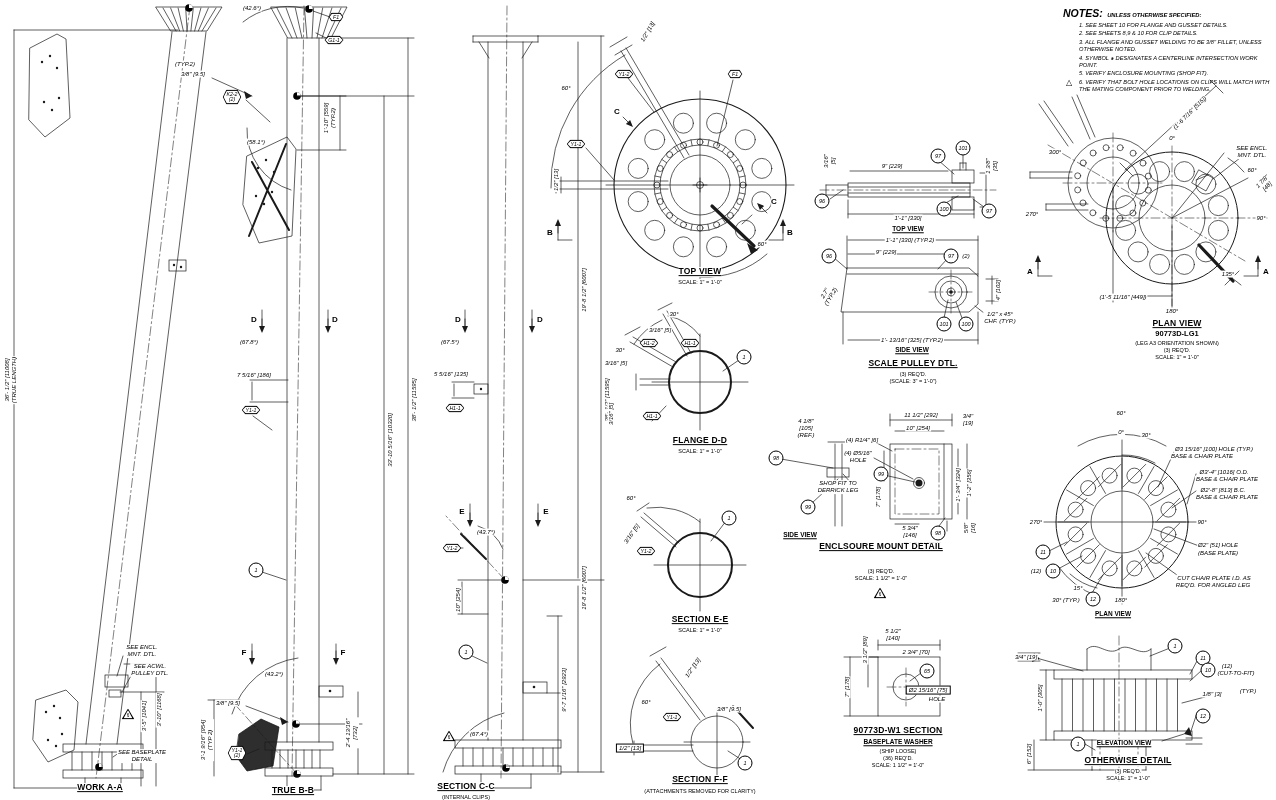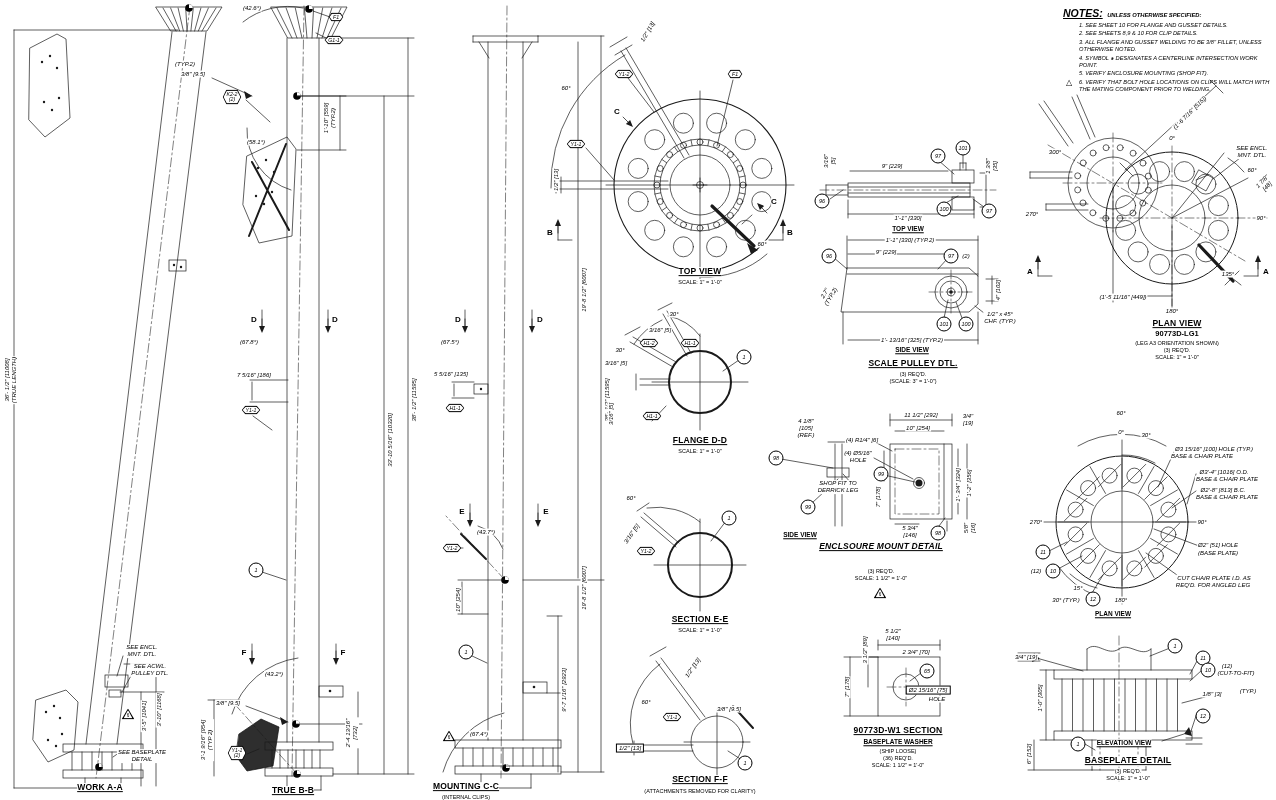--- a/index.html
+++ b/index.html
@@ -28,21 +28,21 @@
   .hex::before{content:"";position:absolute;inset:0;background:#000;z-index:-2;
      clip-path:polygon(10% 50%,26% 0,74% 0,90% 50%,74% 100%,26% 100%)}
   .hex::after{content:"";position:absolute;inset:1px;background:#fff;z-index:-1;
      clip-path:polygon(10% 50%,26% 0,74% 0,90% 50%,74% 100%,26% 100%)}
   .tri{width:13px;height:11px;font-size:4.6px;line-height:14px;font-style:normal}
   .tri::before{content:"";position:absolute;inset:0;background:#000;z-index:-2;
      clip-path:polygon(50% 0,0 100%,100% 100%)}
   .tri::after{content:"";position:absolute;inset:1.6px 2px 1px 2px;background:#fff;z-index:-1;
      clip-path:polygon(50% 0,0 100%,100% 100%)}
   .notes{position:absolute;z-index:4}
-  .notes .nt{font:bold italic 10.5px "Liberation Sans",sans-serif;text-decoration:underline}
+  .notes .nt{font:bold italic 10.5px "Liberation Sans",sans-serif;}
   .notes .ns{font:bold italic 5.8px "Liberation Sans",sans-serif}
   .notes ol{list-style:none;margin:1px 0 0 16px;padding:0}
   .notes li{position:relative;font:italic 5.7px/1.3 "Liberation Sans",sans-serif;margin-bottom:1px}
   .nflag{position:absolute;left:-13px;top:-1px;font-style:normal;font-size:8px}
 </style>
 </head>
 <body>
 
 <div id="sheet">
 
@@ -524,21 +524,21 @@
       <span class="lb sec" style="left: 546px; top: 512px;">E</span>
       <span class="lb dim" style="left: 486px; top: 532px;">(43.7°)</span>
       <span class="lb hex" style="left: 452px; top: 548px;">Y1-2</span>
       <span class="lb dim" style="left: 458px; top: 600px; transform: translate(-50%, -50%) rotate(-90deg);">10" [254]</span>
       <span class="lb balloon" style="left: 466px; top: 652px;">1</span>
       <span class="lb dim" style="left: 584px; top: 588px; transform: translate(-50%, -50%) rotate(-90deg);">19'-8 1/2" [6007]</span>
       <span class="lb dim" style="left: 564px; top: 690px; transform: translate(-50%, -50%) rotate(-90deg);">9'-7 1/16" [2923]</span>
       <span class="lb dim" style="left: 607px; top: 400px; transform: translate(-50%, -50%) rotate(-90deg);">38'- 1/2" [11595]</span>
       <span class="lb dim" style="left: 479px; top: 734px;">(67.4°)</span>
       <span class="lb tri" style="left: 449px; top: 736px;">6</span>
-      <span class="lb vtitle" style="left: 466px; top: 787px;">MOUNTING C-C</span>
+      <span class="lb vtitle" style="left: 466px; top: 787px;">SECTION C-C</span>
       <span class="lb vsub" style="left: 466px; top: 797px;">(INTERNAL CLIPS)</span>
       <span class="lb dim" style="left: 648px; top: 32px; transform: translate(-50%, -50%) rotate(-60deg);">1/2" [13]</span>
       <span class="lb dim" style="left: 566px; top: 88px;">60°</span>
       <span class="lb hex" style="left: 624px; top: 74px;">Y1-2</span>
       <span class="lb hex" style="left: 735px; top: 74px;">F1</span>
       <span class="lb sec" style="left: 617px; top: 112px;">C</span>
       <span class="lb hex" style="left: 576px; top: 144px;">Y1-1</span>
       <span class="lb dim" style="left: 556px; top: 180px; transform: translate(-50%, -50%) rotate(-90deg);">1/2" [13]</span>
       <span class="lb sec" style="left: 774px; top: 202px;">C</span>
       <span class="lb sec" style="left: 550px; top: 233px;">B</span>
@@ -638,21 +638,21 @@
       <span class="lb balloon" style="left: 881px; top: 474px;">99</span>
       <span class="lb dim" style="left: 878px; top: 497px; transform: translate(-50%, -50%) rotate(-90deg);">7" [178]</span>
       <span class="lb dim" style="left: 958px; top: 485px; transform: translate(-50%, -50%) rotate(-90deg);">1'- 3/4" [324]</span>
       <span class="lb dim" style="left: 969px; top: 483px; transform: translate(-50%, -50%) rotate(-90deg);">1'-2" [356]</span>
       <span class="lb dim" style="left: 910px; top: 532px;">5 3/4"
 [146]</span>
       <span class="lb dim" style="left: 970px; top: 528px; transform: translate(-50%, -50%) rotate(-90deg);">5/8"
 [16]</span>
       <span class="lb balloon" style="left: 938px; top: 533px;">98</span>
       <span class="lb vsub2" style="left: 922px; top: 545px;">BACK VIEW</span>
-      <span class="lb vtitle" style="left: 881px; top: 547px; font-style: italic;">ENCLSOURE MOUNT DETAIL</span>
+      <span class="lb vtitle" style="left: 881px; top: 547px;">ENCLSOURE MOUNT DETAIL</span>
       <span class="lb vsub" style="left: 881px; top: 571px;">(3) REQ'D.</span>
       <span class="lb vsub" style="left: 881px; top: 578px;">SCALE: 1 1/2" = 1'-0"</span>
       <span class="lb tri" style="left: 880px; top: 593px;">6</span>
       <span class="lb dim" style="left: 893px; top: 635px;">5 1/2"
 [140]</span>
       <span class="lb dim" style="left: 865px; top: 650px; transform: translate(-50%, -50%) rotate(-90deg);">3 1/2" [89]</span>
       <span class="lb dim" style="left: 916px; top: 652px;">2 3/4" [70]</span>
       <span class="lb balloon" style="left: 927px; top: 671px;">65</span>
       <span class="lb dim" style="left: 847px; top: 687px; transform: translate(-50%, -50%) rotate(-90deg);">7" [178]</span>
       <span class="lb dimbox" style="left: 928px; top: 690px;">Ø2 15/16" [75]</span>
@@ -691,21 +691,21 @@
       <span class="lb balloon" style="left: 1208px; top: 670px;">10</span>
       <span class="lb dim" style="left: 1227px; top: 666px;">(12)</span>
       <span class="lb dim" style="left: 1236px; top: 673px;">(CUT-TO-FIT)</span>
       <span class="lb dim" style="left: 1040px; top: 698px; transform: translate(-50%, -50%) rotate(-90deg);">1'-0" [305]</span>
       <span class="lb dim" style="left: 1212px; top: 694px;">1/8" [3]</span>
       <span class="lb dim" style="left: 1248px; top: 691px;">(TYP.)</span>
       <span class="lb balloon" style="left: 1203px; top: 716px;">12</span>
       <span class="lb dim" style="left: 1029px; top: 754px; transform: translate(-50%, -50%) rotate(-90deg);">6" [152]</span>
       <span class="lb balloon" style="left: 1078px; top: 744px;">1</span>
       <span class="lb vsub2" style="left: 1124px; top: 743px;">ELEVATION VIEW</span>
-      <span class="lb vtitle" style="left: 1128px; top: 761px;">BASEPLATE DETAIL</span>
+      <span class="lb vtitle" style="left: 1128px; top: 761px;">OTHERWISE DETAIL</span>
       <span class="lb vsub" style="left: 1128px; top: 771px;">(3) REQ'D.</span>
       <span class="lb vsub" style="left: 1128px; top: 778px;">SCALE: 1" = 1'-0"</span>
     </div>
 
   <div class="notes" style="left:1063px;top:3px;width:213px">
     <div>
       <span class="nt">NOTES:</span>
       <span class="ns">UNLESS OTHERWISE SPECIFIED:</span>
     </div>
     <ol id="notes-list">

